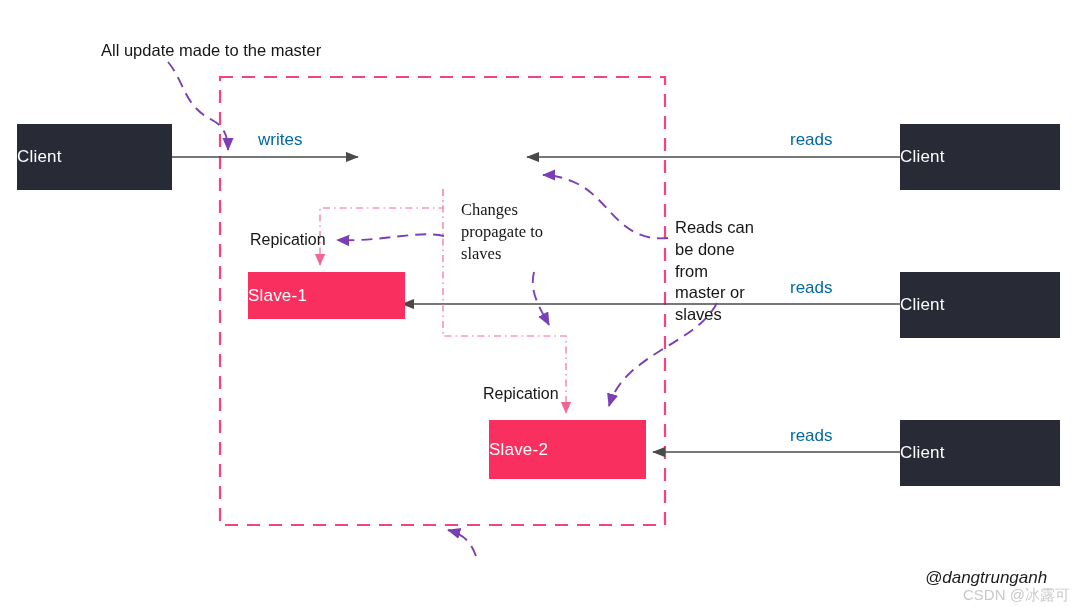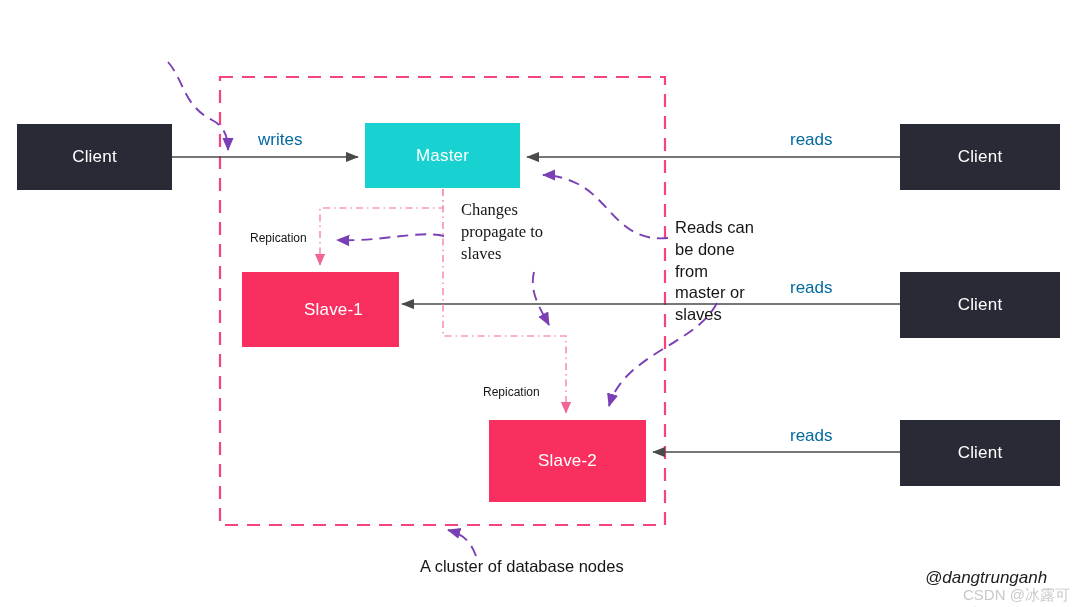--- a/index.html
+++ b/index.html
@@ -20,21 +20,21 @@
   #svg-layer {
     position: absolute;
     left: 0; top: 0;
     width: 1080px;
     height: 607px;
   }
   .node {
     position: absolute;
     display: flex;
     align-items: center;
-    justify-content: center;
+    justify-content: flex-start;
     box-sizing: border-box;
     color: #ffffff;
     font-size: 17px;
     letter-spacing: 0.2px;
   }
   .node-client { background: #282b36; }
   .node-master { background: #18d2d2; }
   .node-slave  { background: #f82f5f; }
 
   .anno {
@@ -45,21 +45,21 @@
     white-space: pre-line;
   }
   .edge-label {
     position: absolute;
     color: #0369a1;
     font-size: 17px;
   }
   .repl-label {
     position: absolute;
     color: #161616;
-    font-size: 12px;
+    font-size: 16px;
   }
   .watermark {
     position: absolute;
     font-style: italic;
     font-weight: normal;
     font-size: 17px;
     color: #1c1c1c;
   }
   .watermark-csdn {
     position: absolute;
@@ -112,29 +112,26 @@
 
     <path d="M717,303 C700,335 660,345 630,373 C618,384 612,396 609,406" fill="none" stroke="#7b3fb5" stroke-width="1.9" stroke-dasharray="11,7" marker-end="url(#arrow-purple)"></path>
 
     <path d="M476,556 C470,540 462,534 448,530" fill="none" stroke="#7b3fb5" stroke-width="1.9" stroke-dasharray="11,7" marker-end="url(#arrow-purple)"></path>
   </svg>
 
   <div class="node node-client" style="left:17px; top:124px; width:155px; height:66px;">
     <span>Client</span>
   </div>
 
-  <div class="node node-master" style="left:365px; top:123px; width:155px; height:65px;">
-    <span>Master</span>
-  </div>
 
-  <div class="node node-slave" style="left:242px; top:272px; width:157px; height:75px;padding-left:26px;">
+  <div class="node node-slave" style="left:248px; top:272px; width:157px; height:47px;">
     <span>Slave-1</span>
   </div>
 
-  <div class="node node-slave" style="left:489px; top:420px; width:157px; height:82px;">
+  <div class="node node-slave" style="left:489px; top:420px; width:157px; height:59px;">
     <span>Slave-2</span>
   </div>
 
   <div class="node node-client" style="left:900px; top:124px; width:160px; height:66px;">
     <span>Client</span>
   </div>
 
   <div class="node node-client" style="left:900px; top:272px; width:160px; height:66px;">
     <span>Client</span>
   </div>
@@ -144,26 +141,26 @@
   </div>
 
   <div class="edge-label" style="left:258px; top:130px;">writes</div>
   <div class="edge-label" style="left:790px; top:130px;">reads</div>
   <div class="edge-label" style="left:790px; top:278px;">reads</div>
   <div class="edge-label" style="left:790px; top:426px;">reads</div>
 
   <div class="repl-label" style="left:250px; top:231px;">Repication</div>
   <div class="repl-label" style="left:483px; top:385px;">Repication</div>
 
+  <div class="anno" style="left:101px; top:40px;">All update made to the master</div>
   <div class="anno" style="left:461px; top:199px; width:120px;font-family:Liberation Serif, serif;">Changes
 propagate to
 slaves</div>
   <div class="anno" style="left:675px; top:176px; width:100px;margin-top:41px;">Reads can
 be done
 from
 master or
 slaves</div>
-  <div class="anno" style="left:420px; top:556px;">A cluster of database nodes</div>
 
   <div class="watermark" style="left:925px; top:568px;">@dangtrunganh</div>
   <div class="watermark-csdn" style="left:963px; top:586px;">CSDN @冰露可乐</div>
 
 </div>
 
 </body></html>

